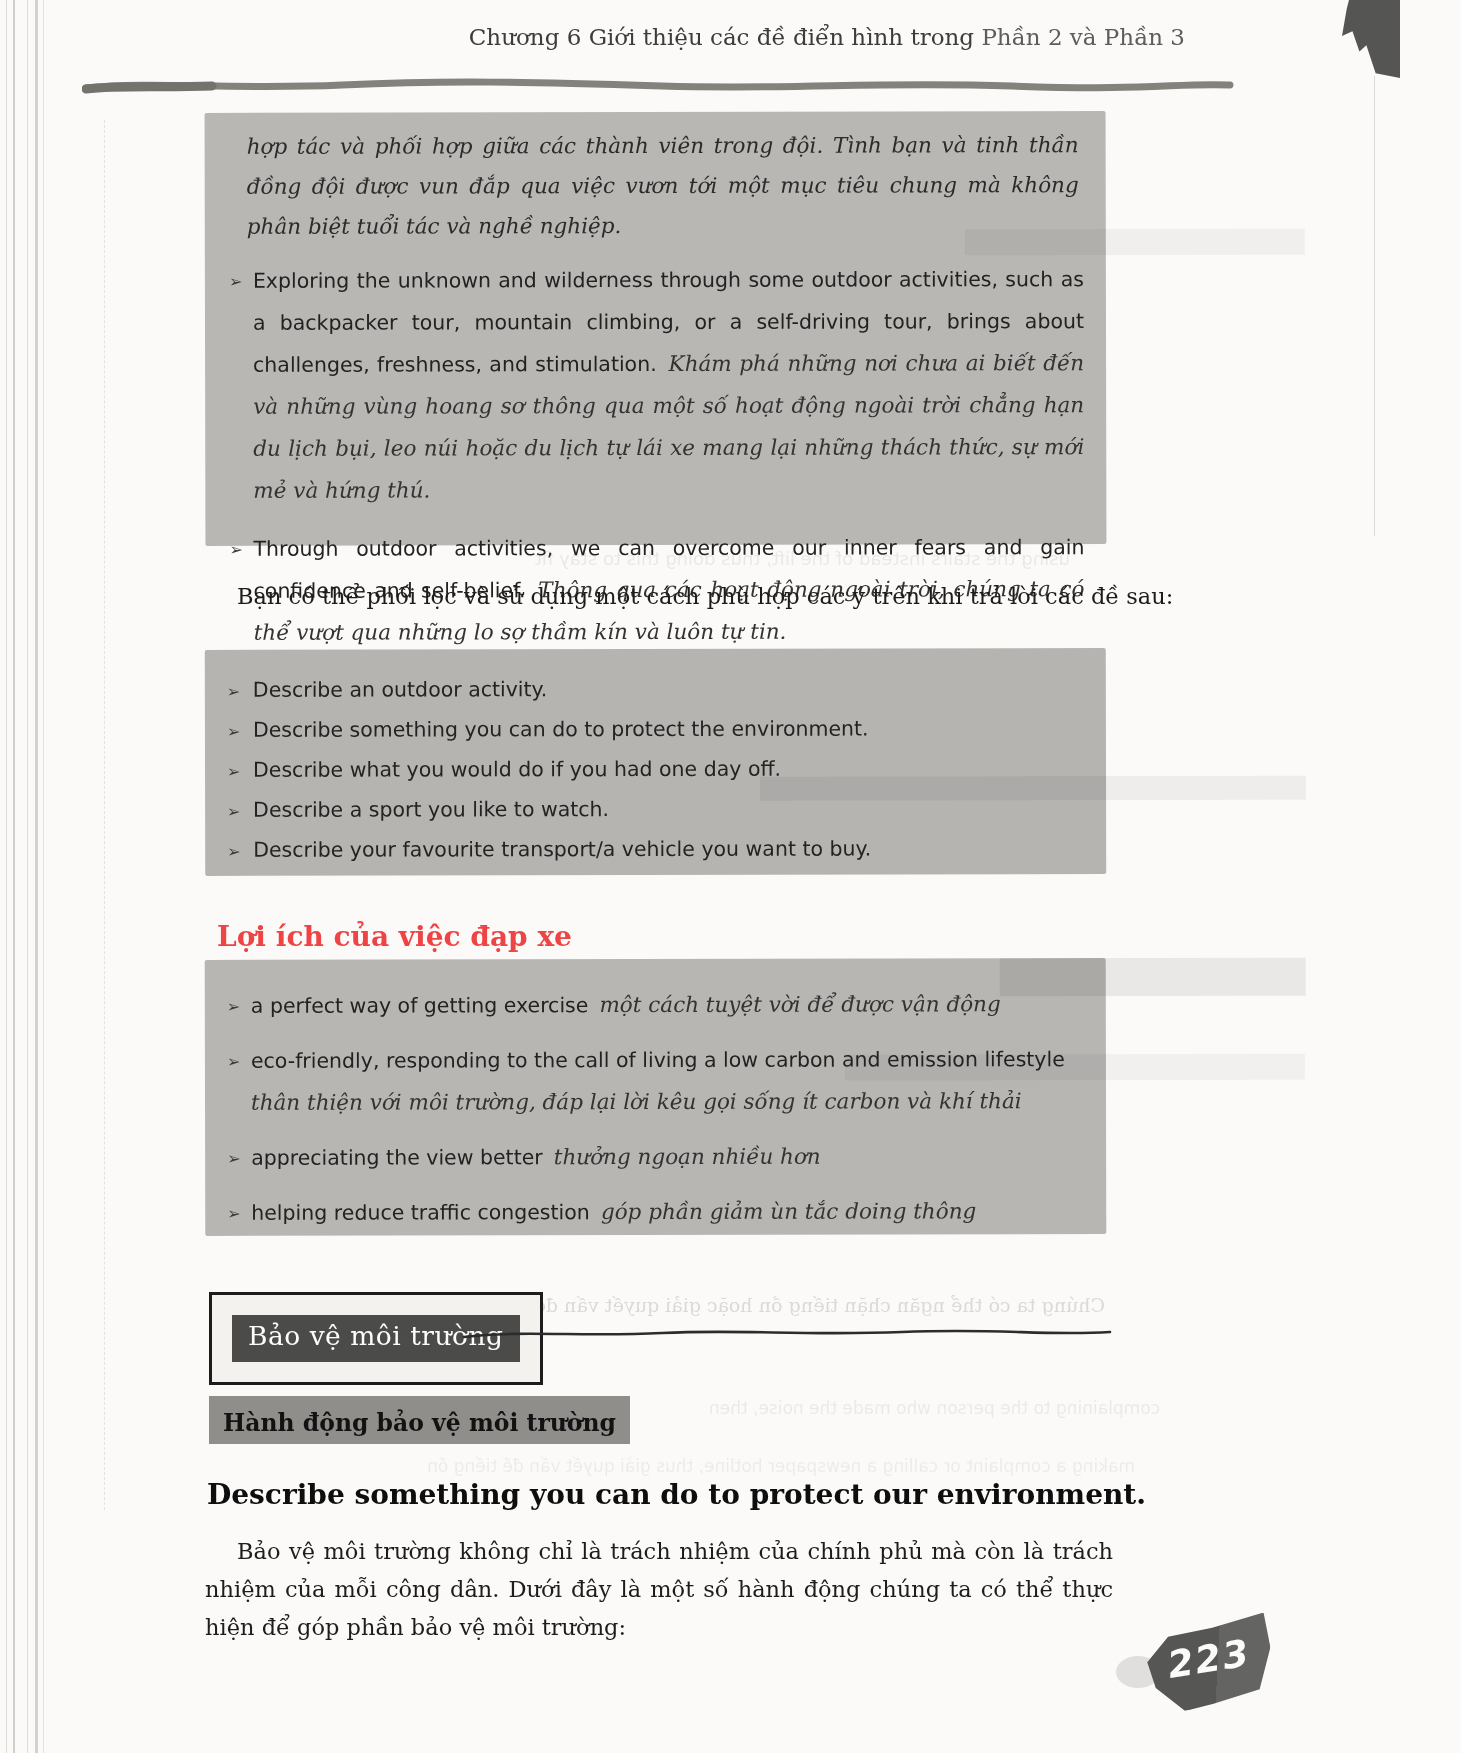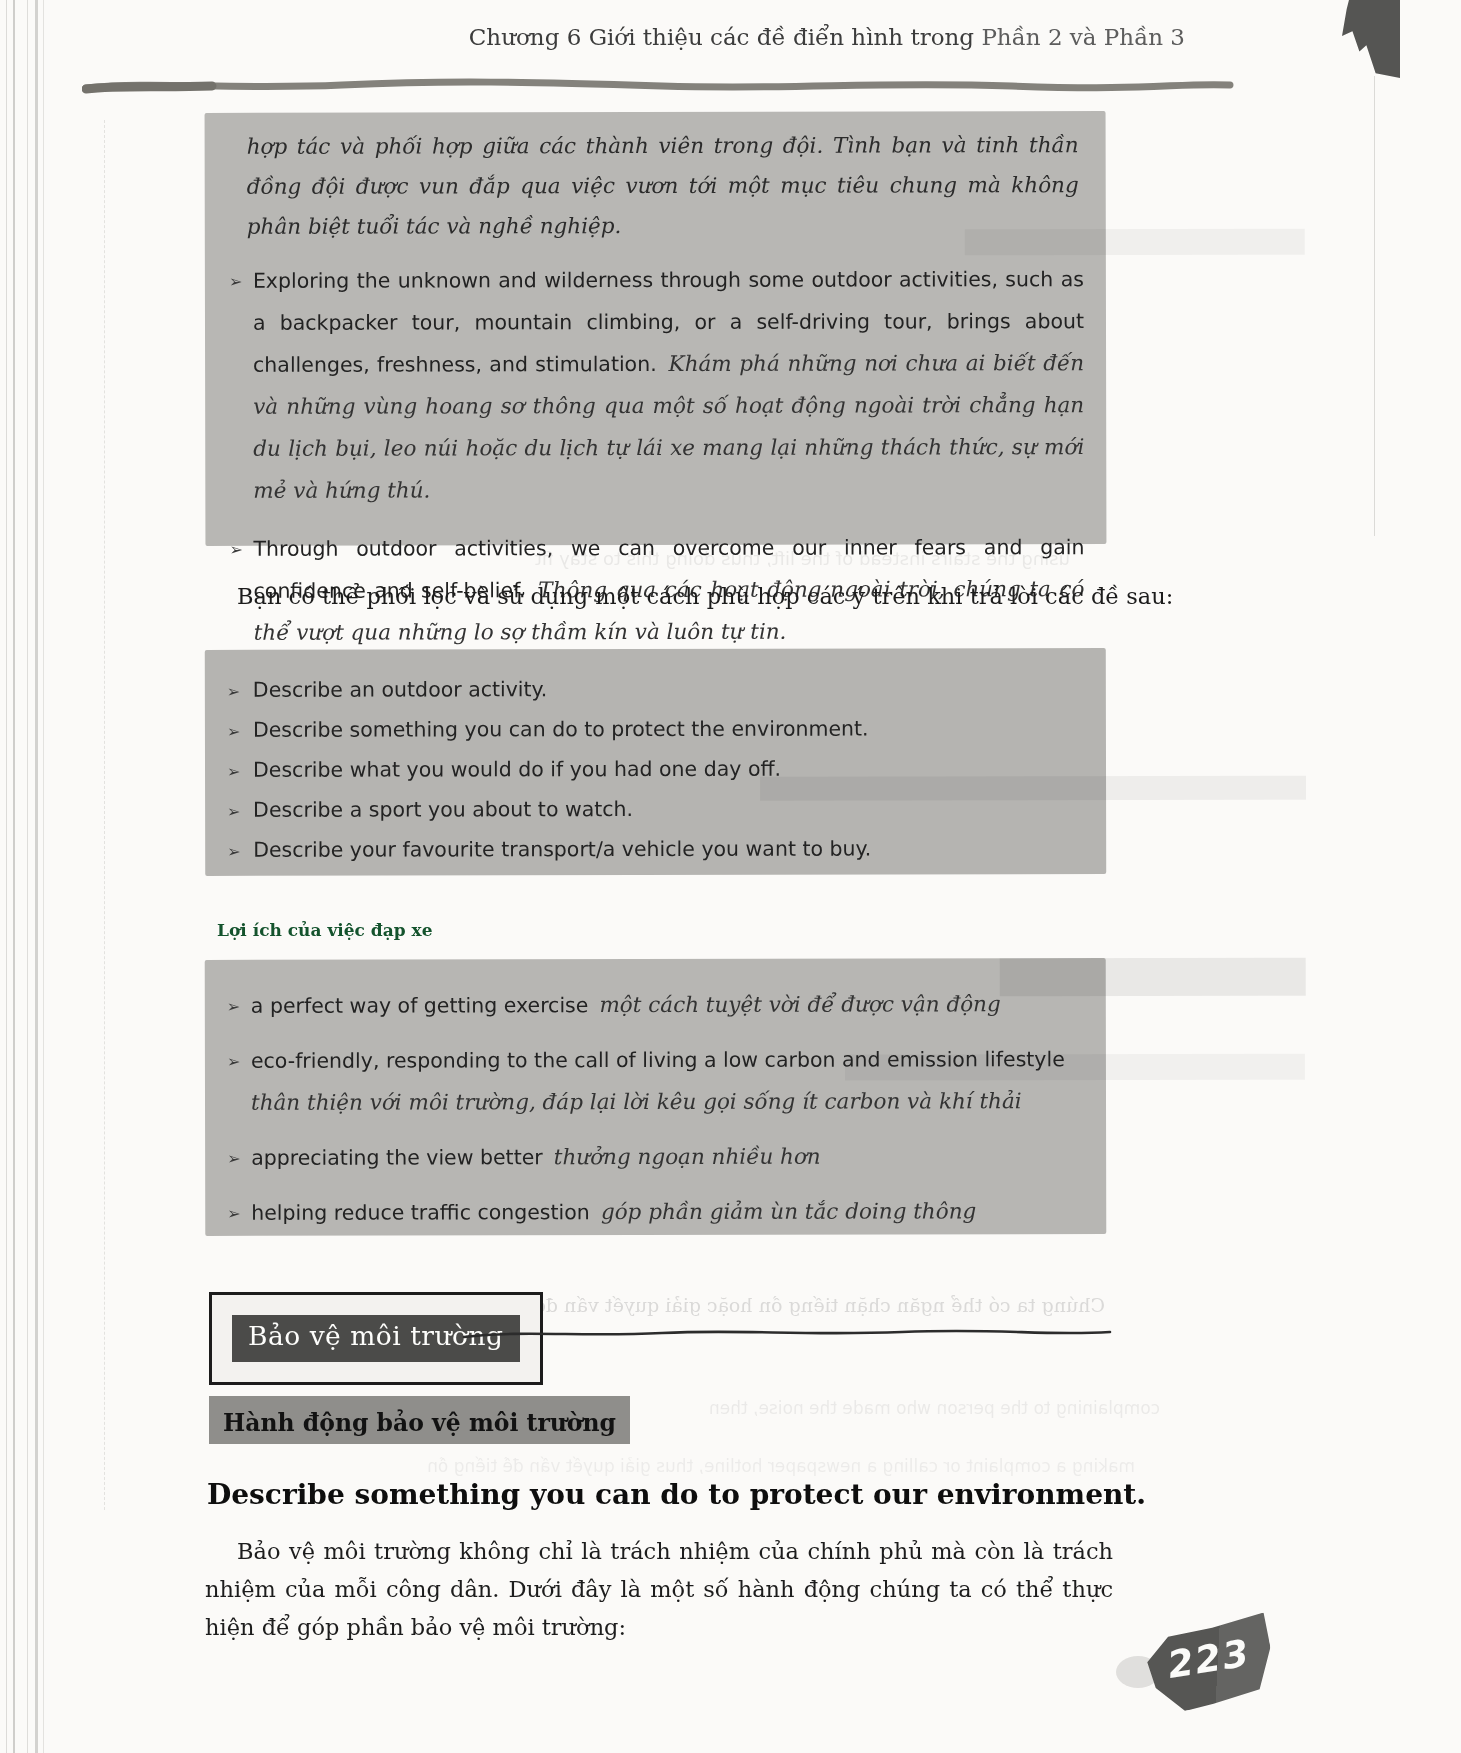--- a/index.html
+++ b/index.html
@@ -78,21 +78,21 @@
 
   .topic-item {
     position:relative; padding-left:26px; line-height:40px;
     font-family:"DejaVu Sans","Liberation Sans",sans-serif;
     font-size:20.5px; color:#232323;
   }
   .topic-item .marker { top:2px; }
 
   .cycling-heading {
     position:absolute; left:217px; top:920px;
-    font-size:17px; font-weight:bold; color:#14532d;
+    font-size:28px; font-weight:bold; color:#ef4444;
   }
   .blk3 .bullet-p { margin:0 0 13px; text-align:left; }
 
   
   .env-box {
     position:absolute; left:209px; top:1292px;
     border:3px solid #1c1c1c; background:#f3f2ef; padding:20px;
   }
   .env-box-inner {
     background:#4b4b49; color:#fdfdfb;
@@ -197,21 +197,21 @@
   <div class="topic-item">
     <span class="marker">➢</span>
     <span>Describe something you can do to protect the environment.</span>
   </div>
   <div class="topic-item">
     <span class="marker">➢</span>
     <span>Describe what you would do if you had one day off.</span>
   </div>
   <div class="topic-item">
     <span class="marker">➢</span>
-    <span>Describe a sport you about to watch.</span>
+    <span>Describe a sport you like to watch.</span>
   </div>
   <div class="topic-item">
     <span class="marker">➢</span>
     <span>Describe your favourite transport/a vehicle you want to buy.</span>
   </div>
 </div>
 
 <div class="cycling-heading">Lợi ích của việc đạp xe</div>
 <div class="gray-block blk3">
   <div class="artifact a3"></div>

